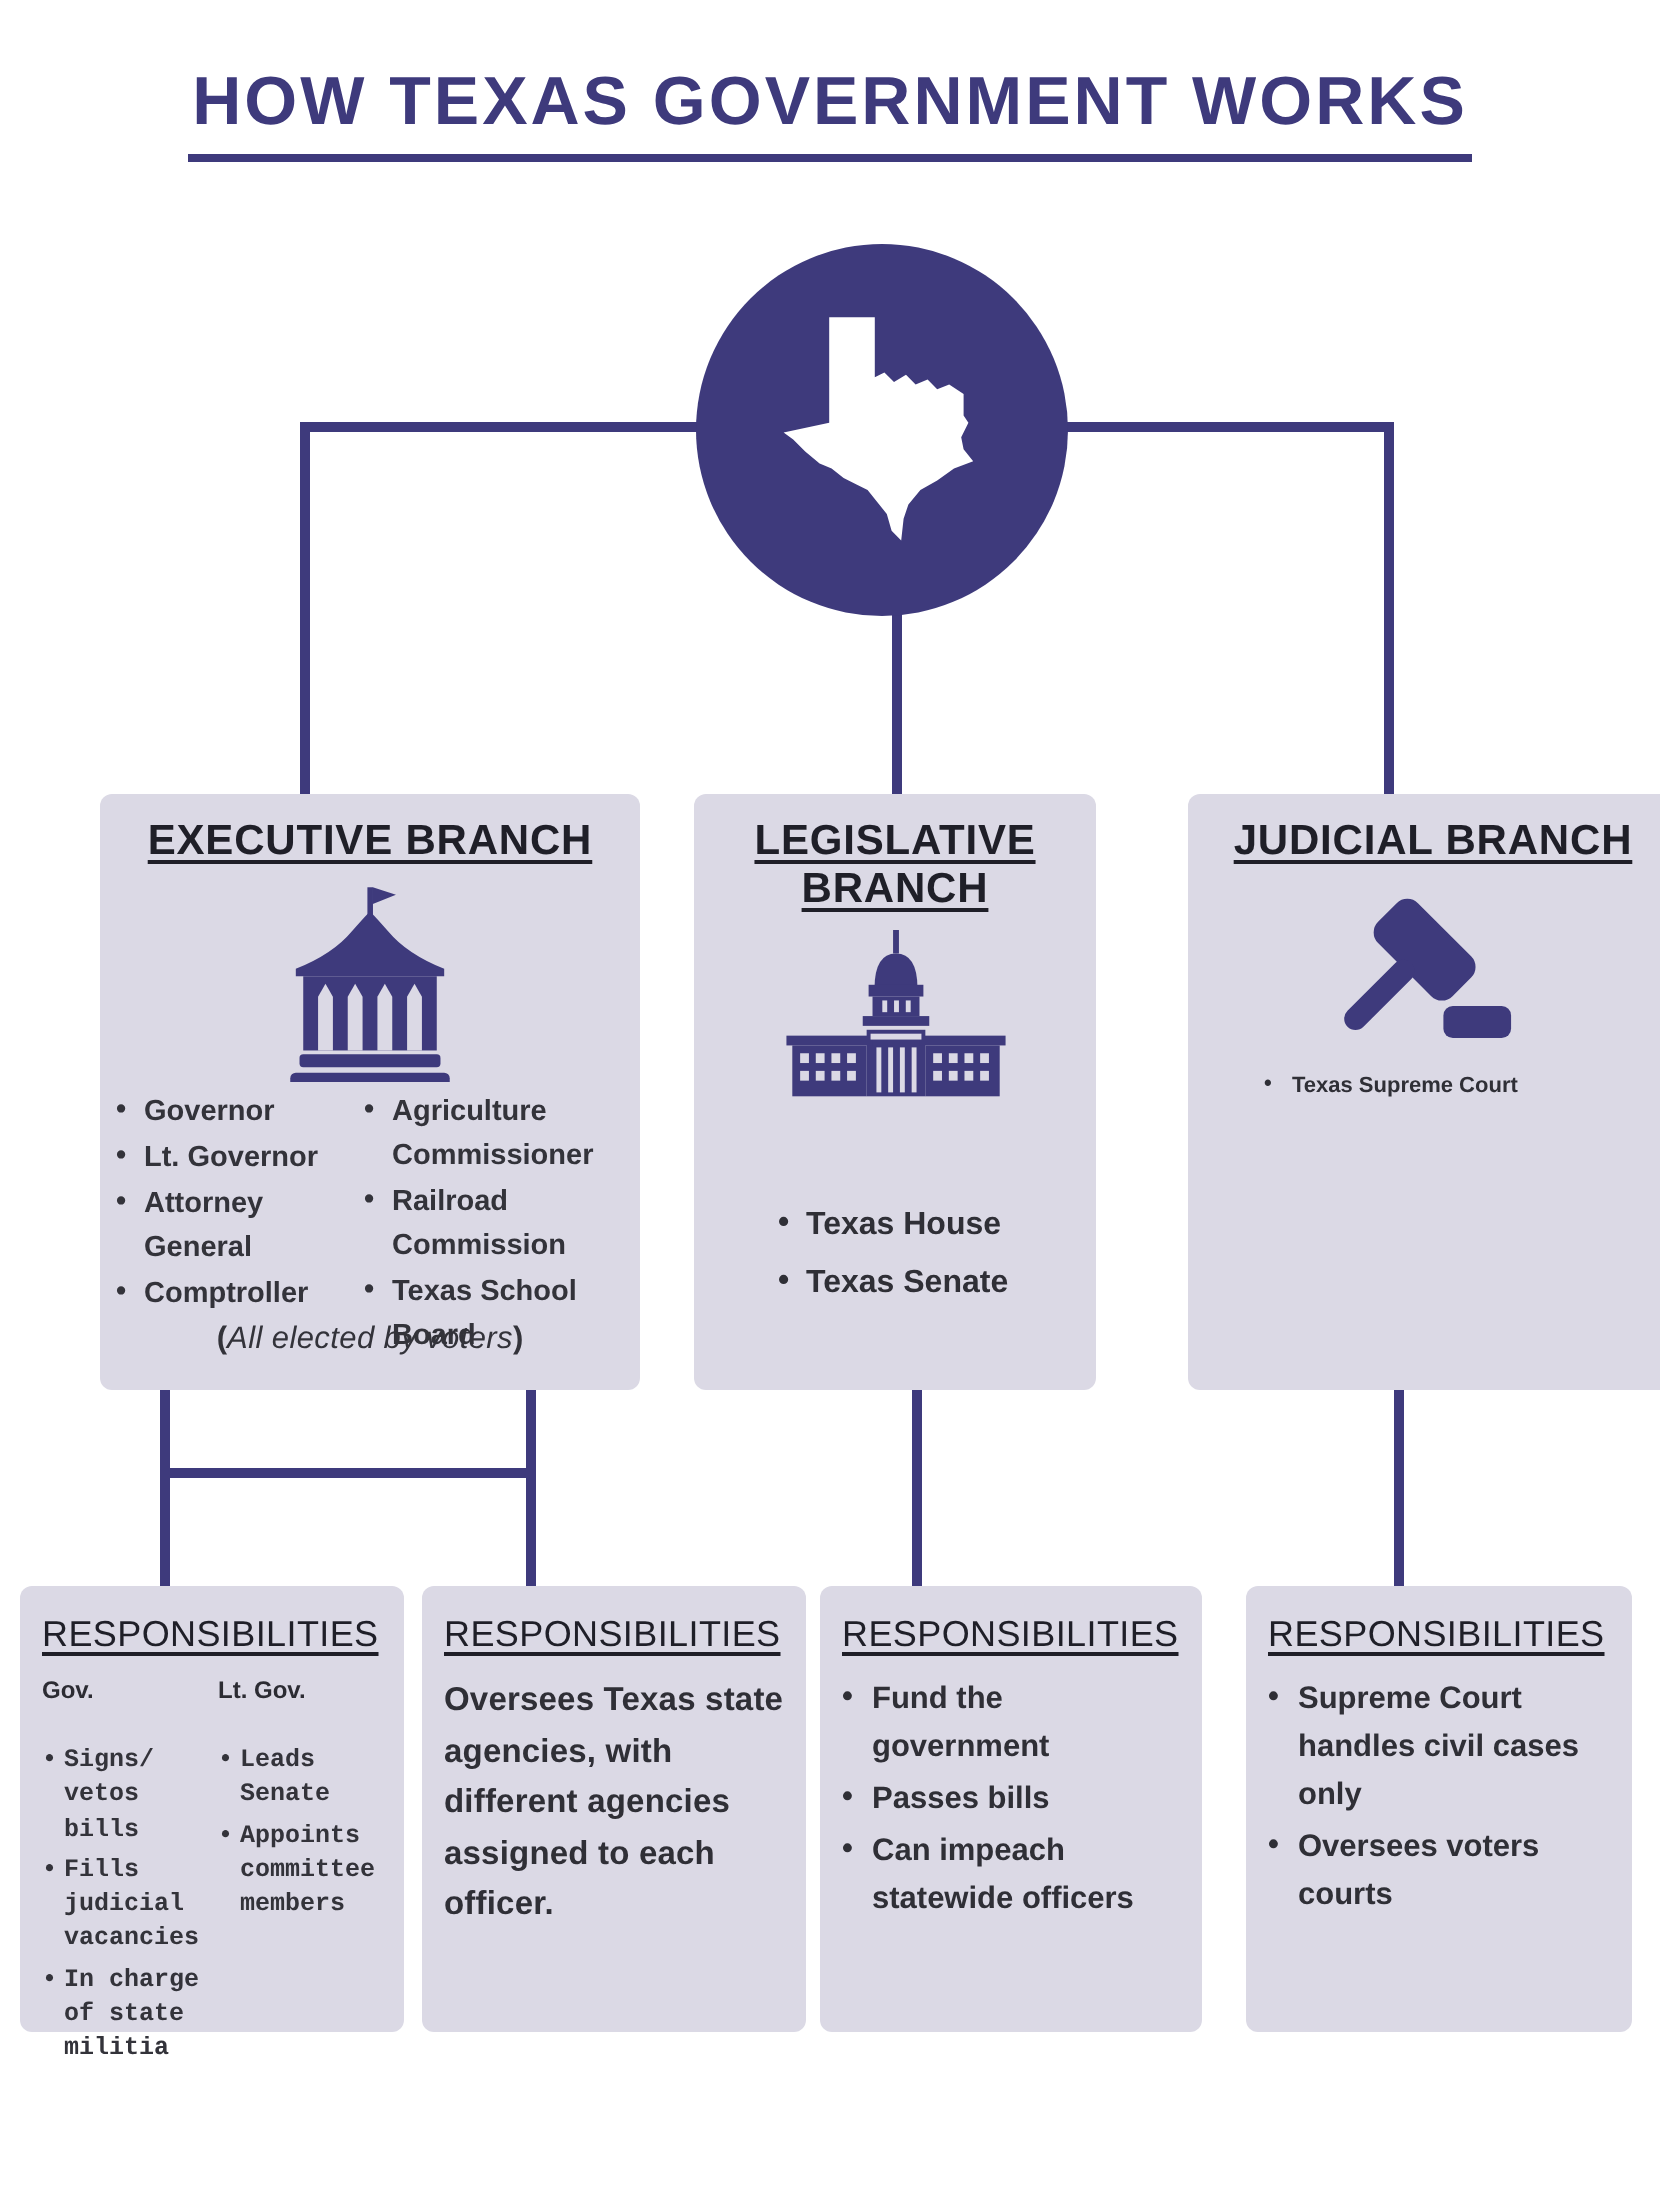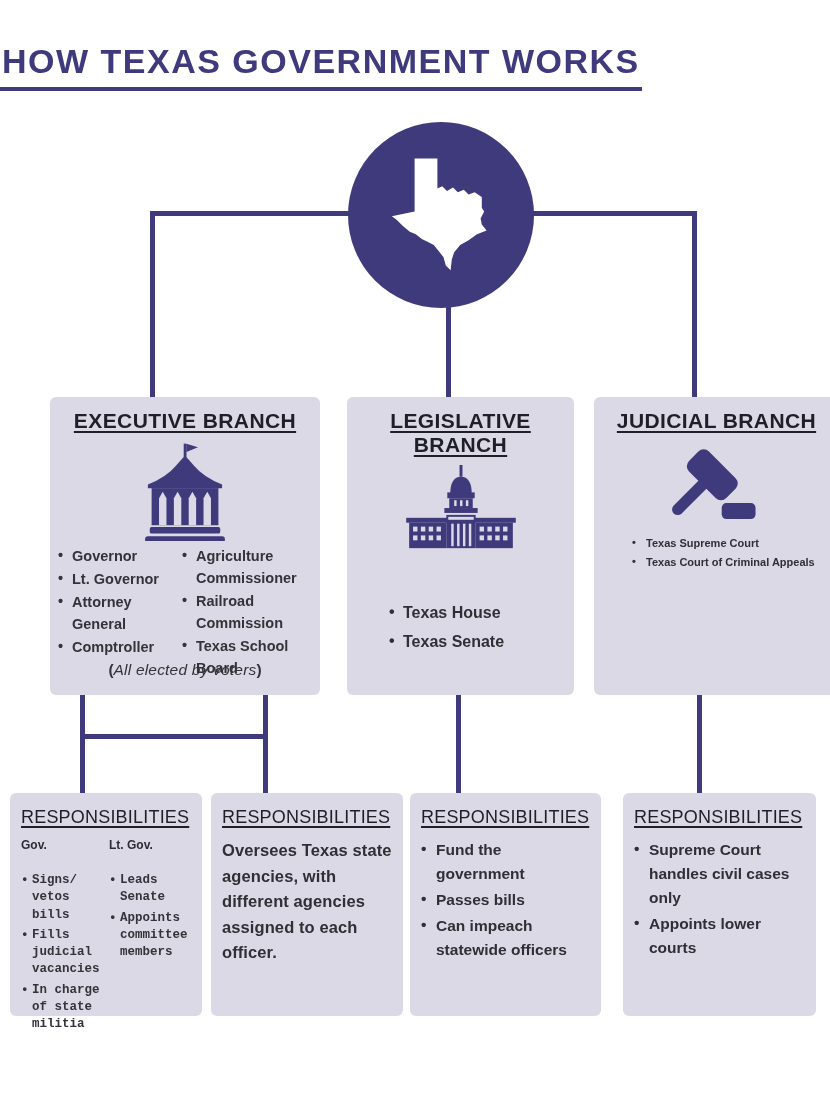--- a/index.html
+++ b/index.html
@@ -3,21 +3,21 @@
 <meta charset="utf-8">
 <style>
   * { margin:0; padding:0; box-sizing:border-box; }
   html,body { background:#ffffff; }
   .page {
     position:relative; width:830px; height:1100px; background:#ffffff;
     font-family:"Liberation Sans", sans-serif; overflow:hidden;
     margin:0 auto;
   }
   
-  .title-wrap { position:absolute; top:42px; left:0; right:0; }
+  .title-wrap { position:absolute; top:32px; left:0; right:0; text-align:center; }
   .title-text {
     display:inline-block; font-size:34px; font-weight:800; letter-spacing:1.5px;
     color:#3e3a7c; border-bottom:4px solid #3e3a7c; padding:0 2px 6px 2px;
   }
   
   .line { position:absolute; background:#3e3a7c; }
   
   .hub {
     position:absolute; left:348px; top:122px; width:186px; height:186px;
     border-radius:50%; background:#3e3a7c;
@@ -131,21 +131,21 @@
         <div class="li">Agriculture Commissioner</div>
         <div class="li">Railroad Commission</div>
         <div class="li">Texas School Board</div>
       </div>
     </div>
     <div class="elected-note">
       <span class="paren">(</span><span class="inner">All elected by voters</span><span class="paren">)</span>
     </div>
   </div>
 
-  <div class="branch-box" style="left:347px; width:227px;">
+  <div class="branch-box" style="left:347px; width:201px;">
     <div class="branch-title">LEGISLATIVE BRANCH</div>
     <div class="icon-row leg-icon-row">
       <svg width="118" height="90" viewBox="0 0 120 92">
         <g fill="#3e3a7c">
           <rect x="58.5" y="0" width="3" height="12"></rect>
           <path d="M49 30 Q49 12 60 12 Q71 12 71 30 Z"></path>
           <rect x="46" y="28" width="28" height="6"></rect>
           <rect x="48" y="34" width="24" height="10"></rect>
           <rect x="43" y="44" width="34" height="5"></rect>
           <rect x="45" y="51" width="30" height="34"></rect>
@@ -196,21 +196,20 @@
           <g transform="rotate(45 50 36)">
             <rect x="22" y="21" width="56" height="30" rx="8"></rect>
             <rect x="44" y="46" width="12" height="48" rx="6"></rect>
           </g>
           <rect x="60" y="66" width="36" height="17" rx="5"></rect>
         </g>
       </svg>
     </div>
     <div class="jud-list">
       <div class="li">Texas Supreme Court</div>
-      <div class="li">Texas Court of Criminal Appeals</div>
     </div>
   </div>
 
   <div class="line" style="left:80px; top:695px; width:5px; height:100px;"></div>
   <div class="line" style="left:263px; top:695px; width:5px; height:100px;"></div>
   <div class="line" style="left:80px; top:734px; width:188px; height:5px;"></div>
   <div class="line" style="left:456px; top:695px; width:5px; height:100px;"></div>
   <div class="line" style="left:697px; top:695px; width:5px; height:100px;"></div>
 
   <div class="resp-box" style="left:10px; width:192px;">
@@ -245,17 +244,17 @@
       <div class="li">Fund the government</div>
       <div class="li">Passes bills</div>
       <div class="li">Can impeach statewide officers</div>
     </div>
   </div>
 
   <div class="resp-box" style="left:623px; width:193px;">
     <div class="resp-heading">RESPONSIBILITIES</div>
     <div class="resp-list">
       <div class="li">Supreme Court handles civil cases only</div>
-      <div class="li">Appoints lower courts</div>
+      <div class="li">Oversees voters courts</div>
     </div>
   </div>
 
 </div>
 
 </body></html>

